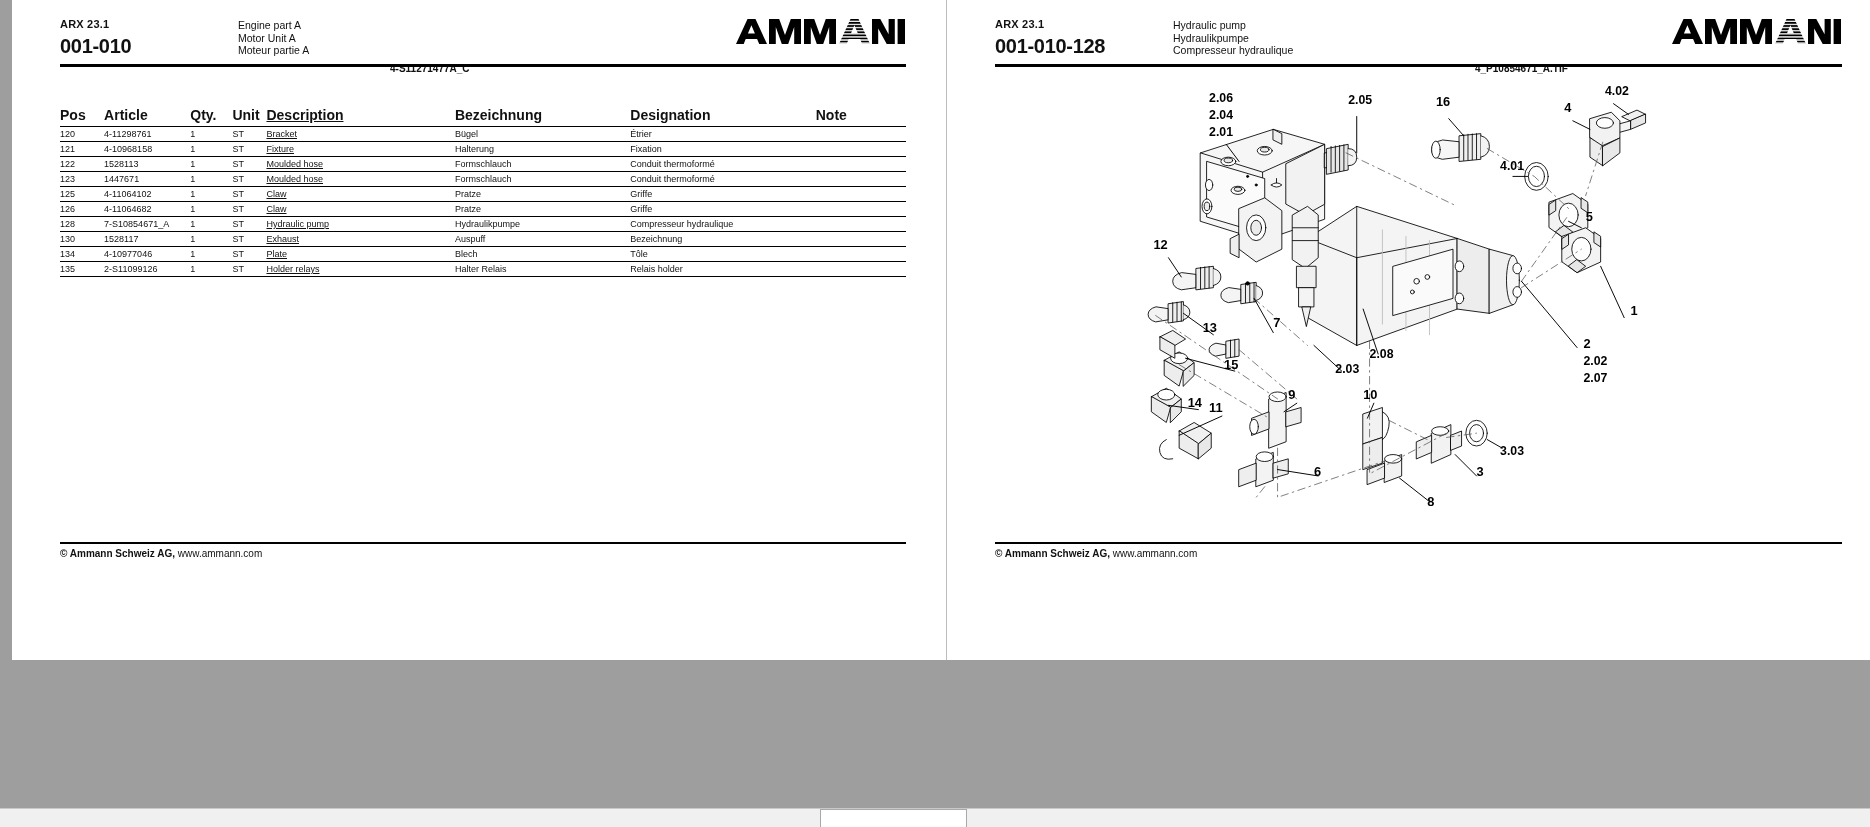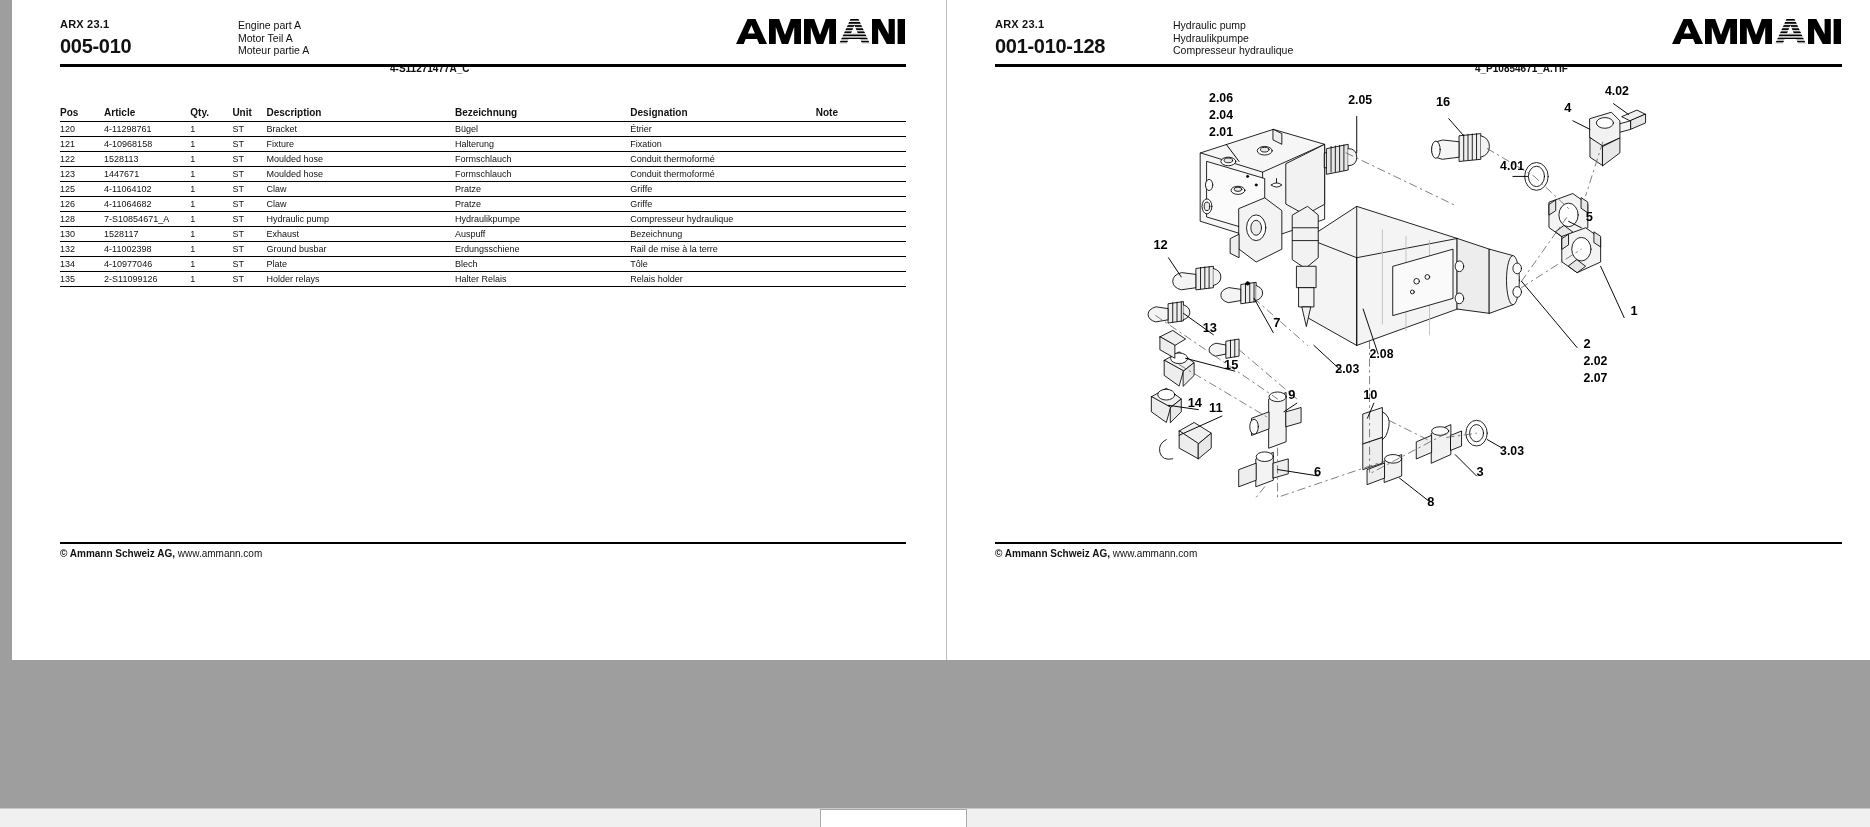--- a/index.html
+++ b/index.html
@@ -40,36 +40,36 @@
   .rule{position:absolute;left:48px;right:40px;top:64px;height:3px;background:#000;}
 
   
   .logo{position:absolute;right:40px;top:19px;height:26px;display:flex;align-items:center;}
   .logo svg{display:block;}
 
   
   .tbl-wrap{position:absolute;left:48px;top:105px;right:40px;}
   table.parts{border-collapse:collapse;width:100%;table-layout:fixed;}
   table.parts th{
-    font-size:10px;font-weight:bold;color:#111;text-align:left;
+    font-size:14px;font-weight:bold;color:#111;text-align:left;
     padding:2px 0 3px 0;border:none;
   }
   table.parts thead tr{border-bottom:1.6px solid #000;}
   table.parts td{
     font-size:9px;color:#111;text-align:left;
     padding:2px 0 2px 0;
     border-bottom:1.2px solid #000;
     white-space:nowrap;overflow:hidden;
   }
   table.parts tbody tr:first-child td{border-top:1.2px solid #000;}
   .c-pos{width:44px;}
   .c-art{width:86px;}
   .c-qty{width:42px;}
   .c-unit{width:34px;}
-  .c-desc{width:188px;}
+  .c-desc{width:188px;text-decoration:underline;}
   .c-bez{width:175px;}
   .c-des{width:185px;}
   .c-note{width:90px;}
 
   
   .foot-rule{position:absolute;left:48px;right:40px;bottom:116px;height:1.6px;background:#000;}
   .foot{position:absolute;left:48px;bottom:101px;font-size:10px;color:#111;}
   .foot b{font-weight:bold;}
 
   
@@ -88,25 +88,25 @@
 
 <div class="viewer">
   <div class="pages">
 
     <div class="page left">
       <div class="page-inner">
 
         <div class="hdr">
           <div class="doc">
             <div class="docver">ARX 23.1</div>
-            <div class="docnum">005-010</div>
+            <div class="docnum">001-010</div>
           </div>
           <div class="titles">
             <div>Engine part A</div>
-            <div>Motor Teil A</div>
+            <div>Motor Unit A</div>
             <div>Moteur partie A</div>
           </div>
           <div class="fileref">4-S11271477A_C</div>
         </div>
 
         <div class="logo">
           <svg width="170" height="26" viewBox="0 0 170 26" aria-hidden="true">
             <defs>
               <pattern id="stripesL" width="4" height="3.1" patternUnits="userSpaceOnUse">
                 <rect width="4" height="1.75" fill="#000"></rect>
@@ -211,30 +211,20 @@
                   <td class="c-note"></td>
                 </tr>
                 <tr>
                   <td class="c-pos">130</td>
                   <td class="c-art">1528117</td>
                   <td class="c-qty">1</td>
                   <td class="c-unit">ST</td>
                   <td class="c-desc">Exhaust</td>
                   <td class="c-bez">Auspuff</td>
                   <td class="c-des">Bezeichnung</td>
-                  <td class="c-note"></td>
-                </tr>
-                <tr>
-                  <td class="c-pos">132</td>
-                  <td class="c-art">4-11002398</td>
-                  <td class="c-qty">1</td>
-                  <td class="c-unit">ST</td>
-                  <td class="c-desc">Ground busbar</td>
-                  <td class="c-bez">Erdungsschiene</td>
-                  <td class="c-des">Rail de mise à la terre</td>
                   <td class="c-note"></td>
                 </tr>
                 <tr>
                   <td class="c-pos">134</td>
                   <td class="c-art">4-10977046</td>
                   <td class="c-qty">1</td>
                   <td class="c-unit">ST</td>
                   <td class="c-desc">Plate</td>
                   <td class="c-bez">Blech</td>
                   <td class="c-des">Tôle</td>

